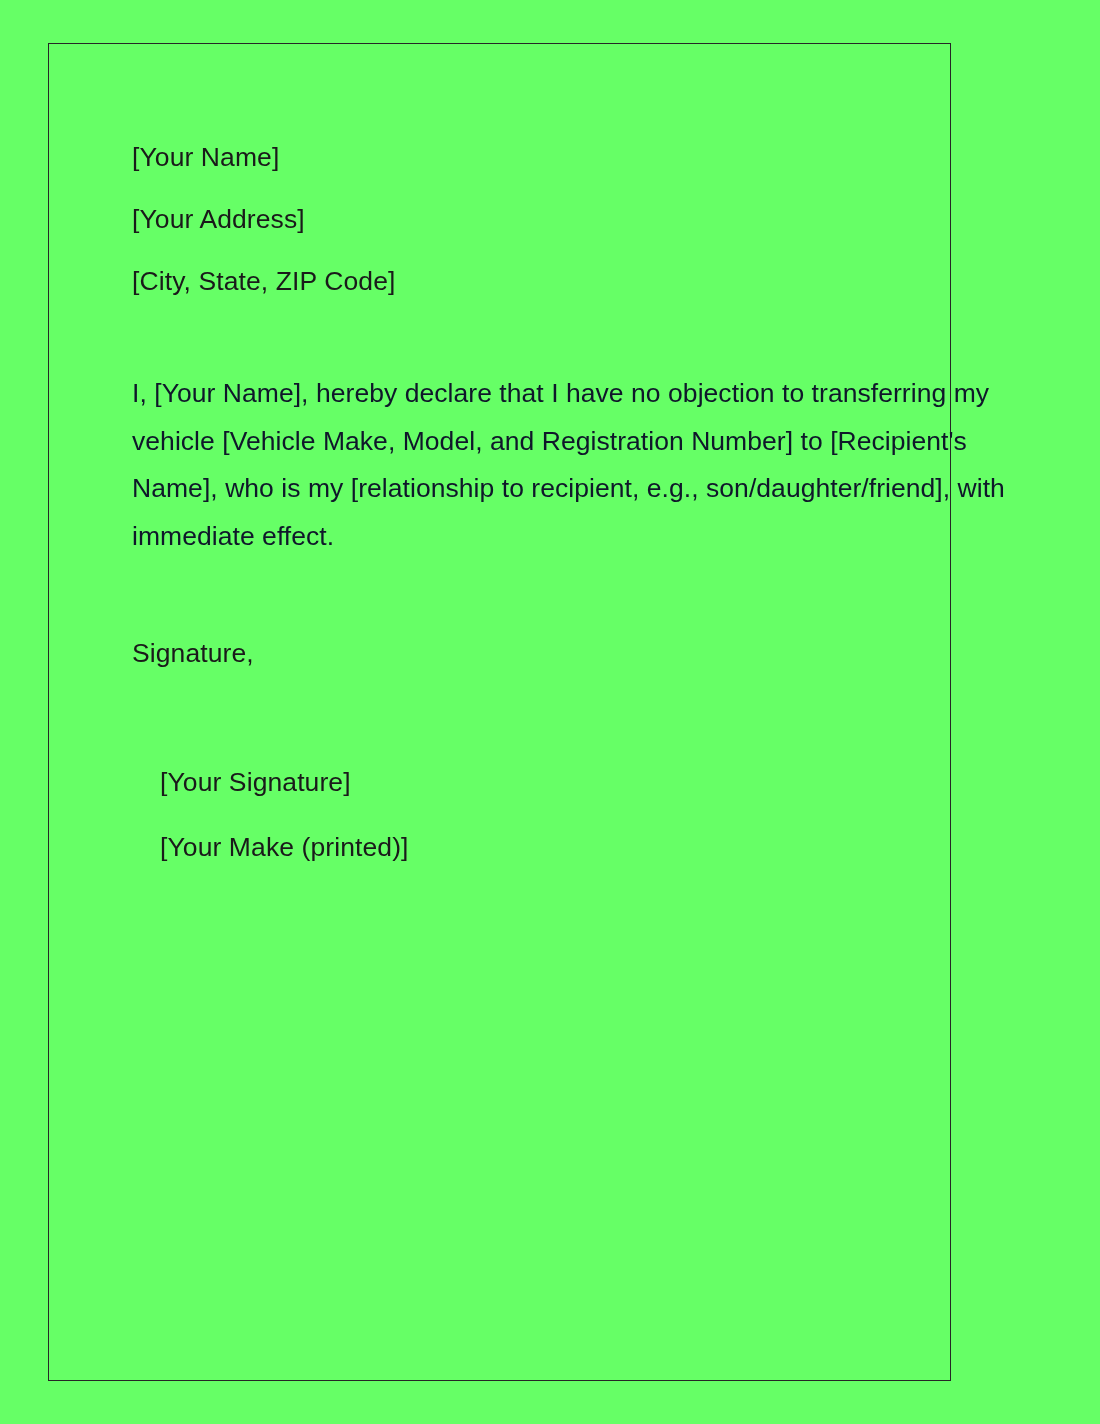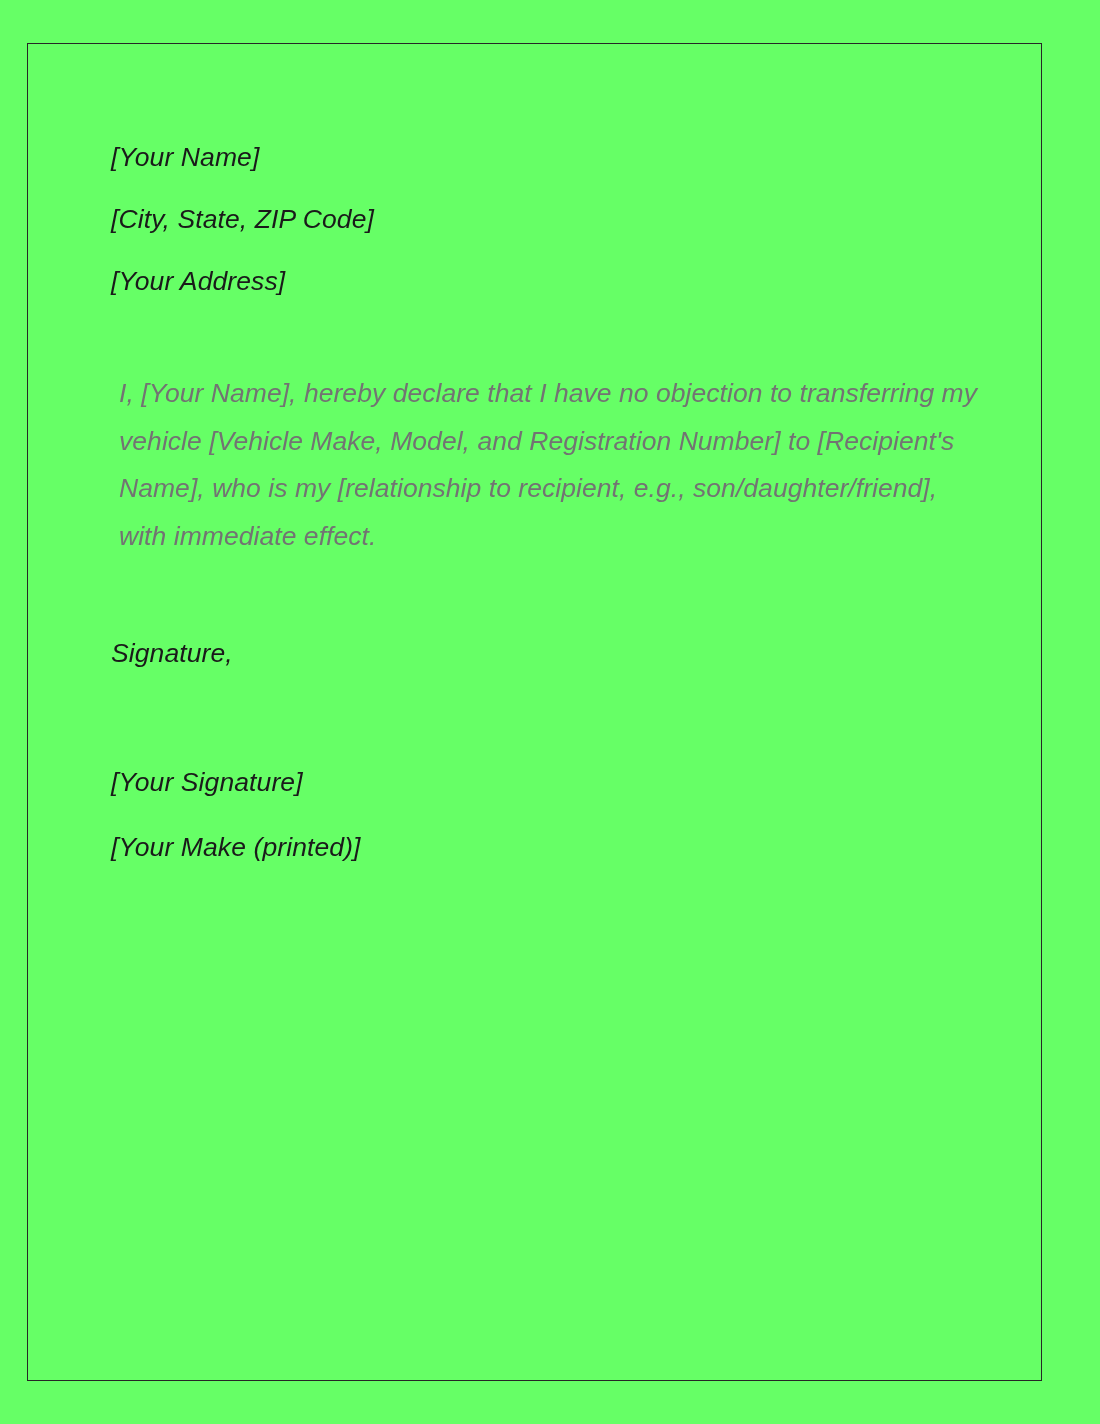--- a/index.html
+++ b/index.html
@@ -17,51 +17,50 @@
   #page {
     position: relative;
     width: 1100px;
     height: 1424px;
     background: #66ff66;
     box-sizing: border-box;
   }
 
   #letter-frame {
     position: absolute;
-    left: 27px;
+    left: 48px;
     top: 43px;
-    width: 1015px;
+    width: 903px;
     height: 1338px;
     border: 1.5px solid #262626;
     box-sizing: border-box;
     background: transparent;
-    font-style: italic;
   }
 
   #letter-body {
     position: absolute;
     left: 83px;
     top: 82px;
     width: 880px;
   }
 
   .line {
     color: #1a1a1a;
     font-size: 26.5px;
     line-height: 62px;
     letter-spacing: 0.1px;
     white-space: pre;
   }
 
   .para {
-    color: #737373;
+    color: #0f172a;
     font-size: 26.5px;
     line-height: 47.5px;
     letter-spacing: 0.05px;
-    margin: 8px;
+    margin: 0;
   }
 
   #address-block {
     margin-top: 0;
   }
 
   #salutation-block {
     margin-top: 42px;
   }
 
@@ -72,39 +71,40 @@
   #para-2 {
     margin-top: 66px;
   }
 
   #closing-block {
     margin-top: 62px;
   }
 
   #signature-block {
     margin-top: 66px;
+    margin-left: 28px;
   }
 
   #signature-block .line {
     line-height: 65px;
   }
 </style>
 </head>
 <body>
 
 <div id="page">
 
   <div id="letter-frame">
 
     <div id="letter-body">
 
       <div id="address-block">
         <div class="line">[Your Name]</div>
+        <div class="line">[Your Address]</div>
         <div class="line">[City, State, ZIP Code]</div>
-        <div class="line">[Your Address]</div>
       </div>
 
 
       <p class="para" id="para-1">I, [Your Name], hereby declare that I have no objection to transferring my vehicle [Vehicle Make, Model, and Registration Number] to [Recipient's Name], who is my [relationship to recipient, e.g., son/daughter/friend], with immediate effect.</p>
 
 
       <div id="closing-block">
         <div class="line">Signature,</div>
       </div>
 

